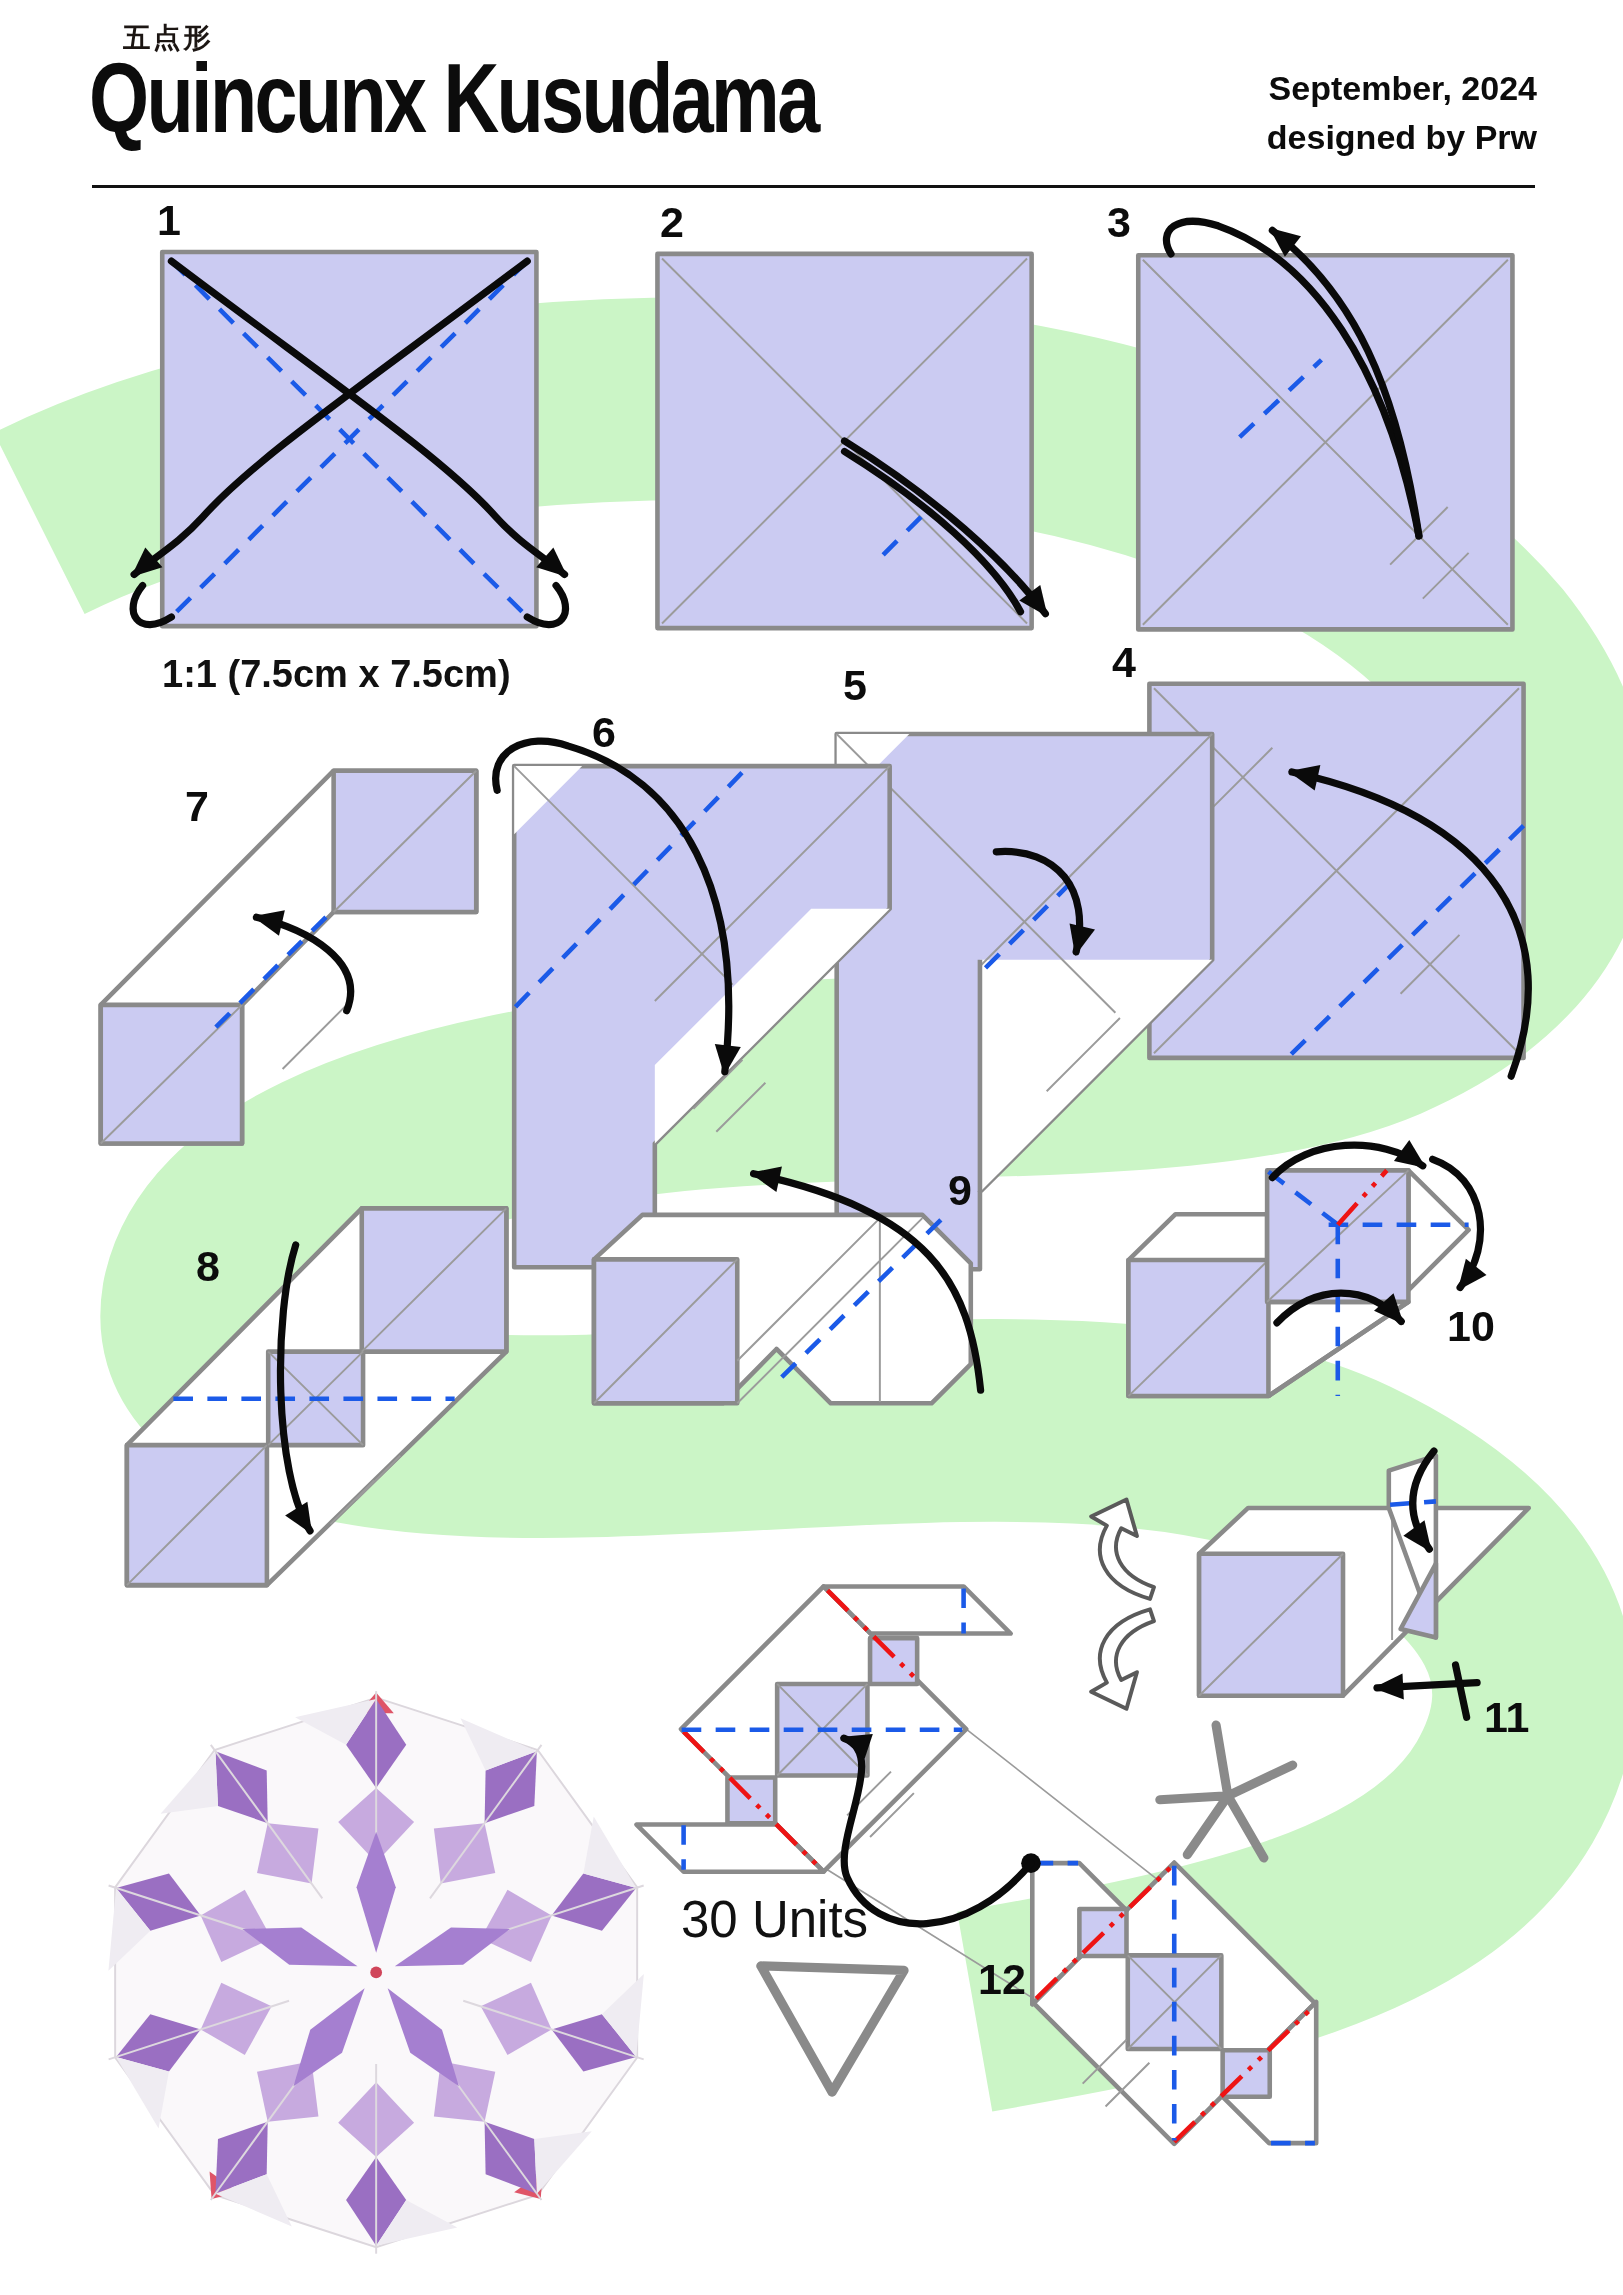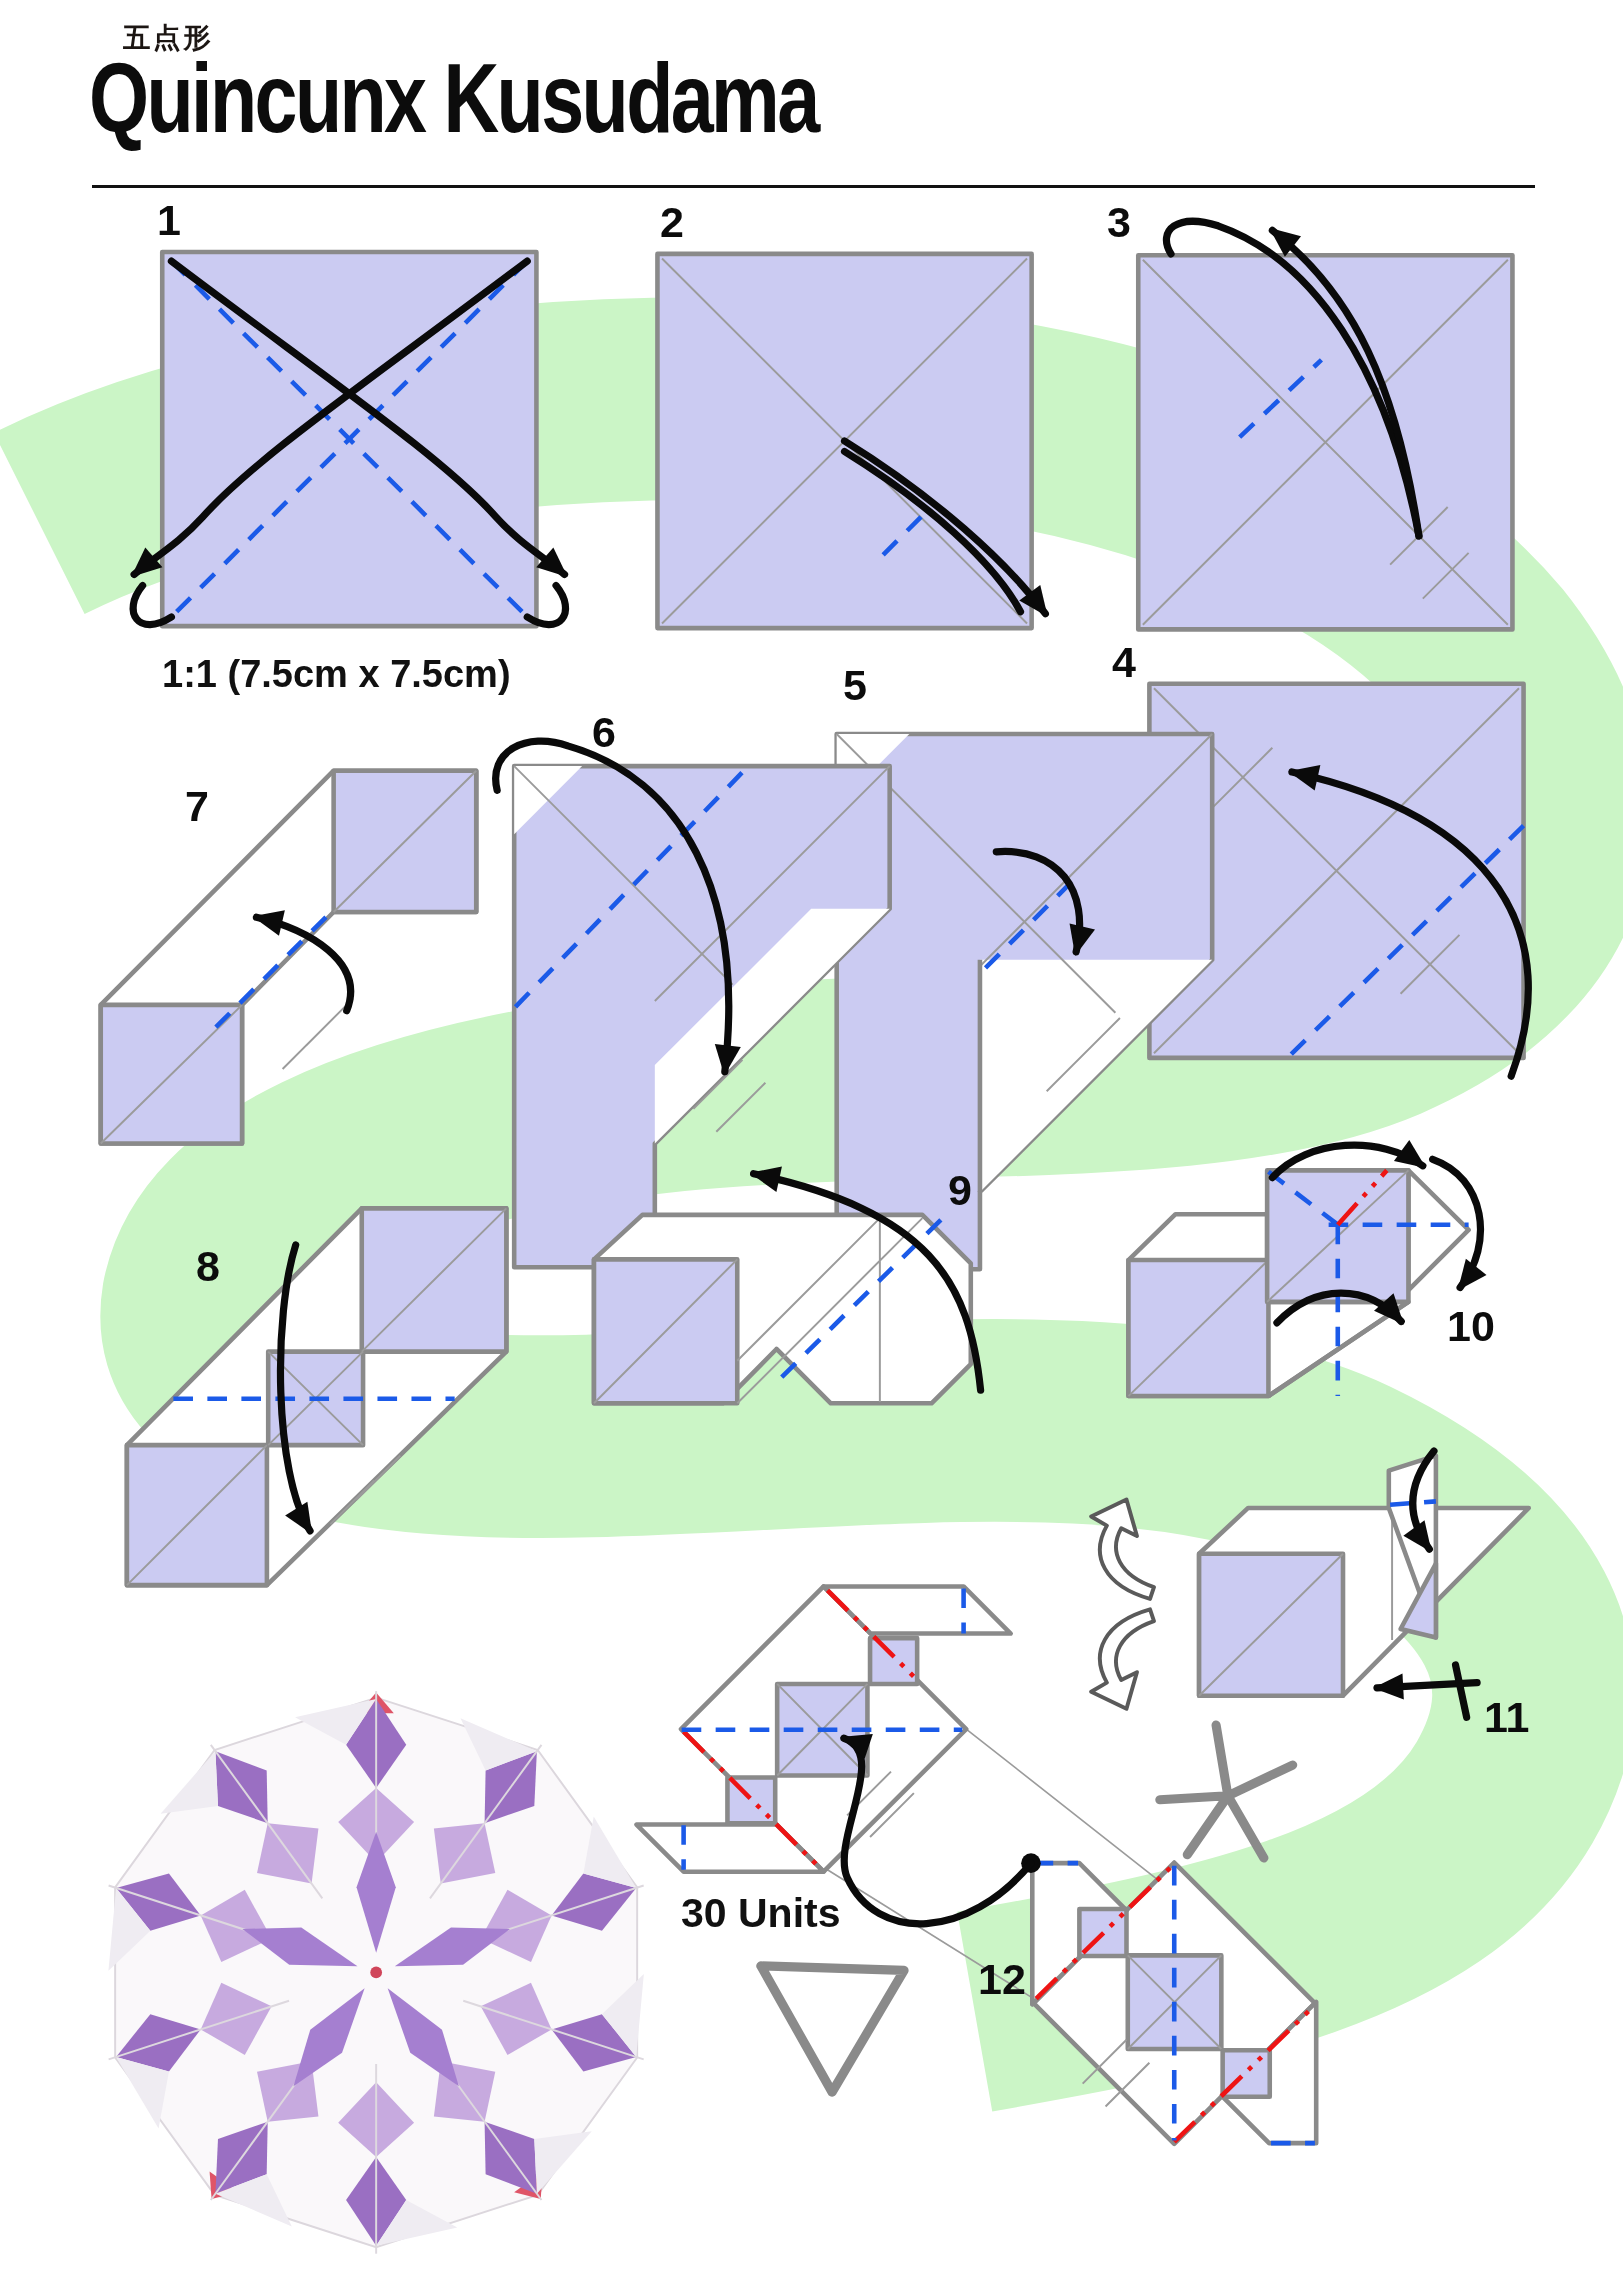--- a/index.html
+++ b/index.html
@@ -8,21 +8,21 @@
   #figs{position:absolute;left:0;top:0;z-index:1;}
   .hdr{position:absolute;z-index:2;}
   #jp{left:95px;top:19.6px;font-size:27.5px;font-weight:bold;color:#1c1613;letter-spacing:2.6px;margin-left:28px;}
   #title{left:89px;top:41px;font-size:99px;font-weight:bold;letter-spacing:-3.3px;
          transform:scaleX(.78);transform-origin:left top;white-space:nowrap;color:#0c0c0c;}
   #meta{right:86px;top:64px;text-align:right;font-size:34px;font-weight:bold;line-height:1.45;color:#0c0c0c;}
   #rule{position:absolute;left:92px;top:185px;width:1443px;height:3.3px;background:#111;z-index:2;}
   .step-label{position:absolute;z-index:2;font-weight:bold;font-size:43px;color:#0c0c0c;}
   #caption-size{position:absolute;left:162px;top:653px;width:380px;text-align:left;
                 font-size:38px;font-weight:bold;z-index:2;}
-  #units{position:absolute;left:681px;top:1890px;font-size:41px;font-weight:bold;z-index:2;}
+  #units{position:absolute;left:681px;top:1890px;font-size:51px;font-weight:normal;z-index:2;}
   
   .paper{fill:var(--paper);}
   .whitef{fill:#ffffff;}
   .ol{stroke:var(--outline);stroke-width:7;stroke-linejoin:round;}
   .noline{stroke:none;}
   .cr{stroke:var(--crease);stroke-width:3;fill:none;}
   .cr2{stroke:var(--crease);stroke-width:2.5;fill:none;}
   .blue{stroke:var(--valley-blue);stroke-width:7;stroke-dasharray:30 22;fill:none;}
   .red{stroke:var(--mountain-red);stroke-width:7;stroke-dasharray:44 14 7 14 7 14;fill:none;}
   .arr{stroke:var(--arrow-black);stroke-width:11;fill:none;stroke-linecap:round;}
@@ -30,20 +30,24 @@
   .sym{stroke:#8a8a8a;fill:none;stroke-width:14;stroke-linecap:round;stroke-linejoin:round;}
   .symout{stroke:#5a5a5a;fill:#fff;stroke-width:6;stroke-linejoin:round;}
 </style>
 </head>
 <body>
 
 <div id="page">
 
   <div id="jp" class="hdr">五点形</div>
   <div id="title" class="hdr">Quincunx Kusudama</div>
+  <div id="meta" class="hdr">
+    <div>September, 2024</div>
+    <div>designed by Prw</div>
+  </div>
   <div id="rule"></div>
 
   <div class="step-label" style="left:157px;top:196px">1</div>
   <div class="step-label" style="left:660px;top:198px">2</div>
   <div class="step-label" style="left:1107px;top:198px">3</div>
   <div class="step-label" style="left:1112px;top:638px">4</div>
   <div class="step-label" style="left:843px;top:661px">5</div>
   <div class="step-label" style="left:592px;top:708px">6</div>
   <div class="step-label" style="left:185px;top:782px">7</div>
   <div class="step-label" style="left:196px;top:1242px">8</div>

